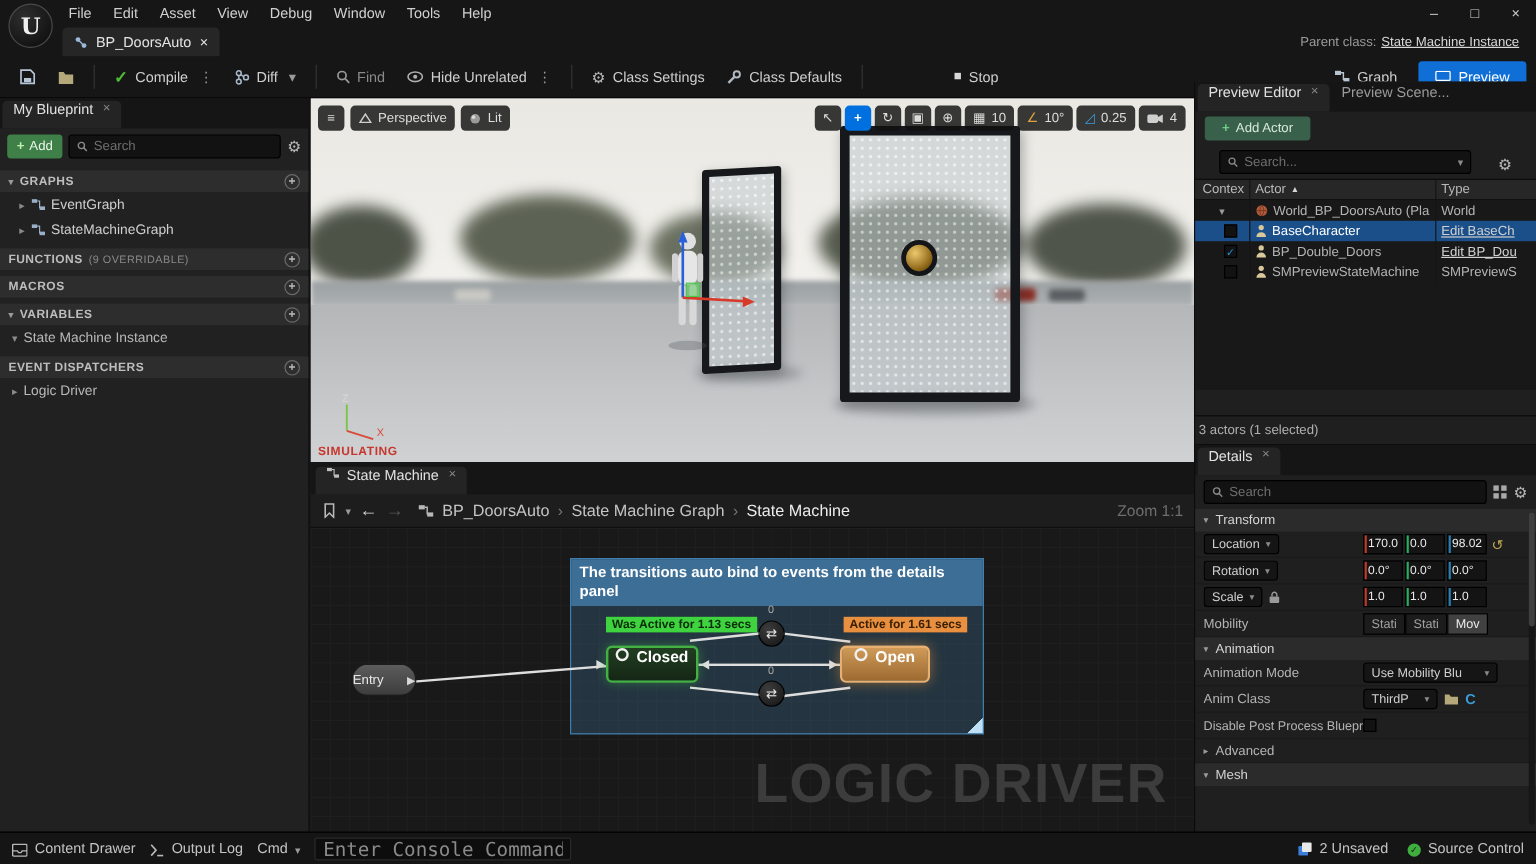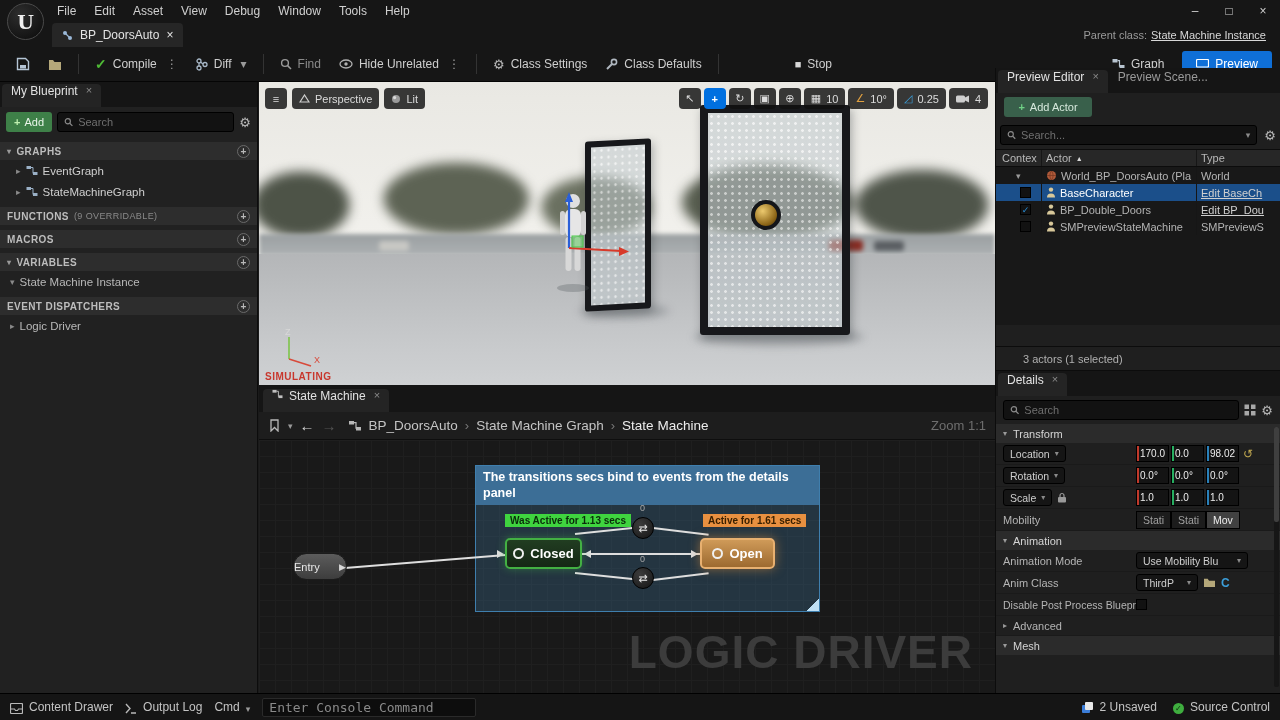--- a/index.html
+++ b/index.html
@@ -77,73 +77,73 @@
   .crumb.last{color:#ececec}
   .crumb-sep{color:#777;font-size:13px}
   .zoom-label{margin-left:auto;color:#6e6e6e;font-size:13px}
   #graph-canvas{position:absolute;top:55px;left:0;right:0;bottom:0;overflow:hidden;background-color:#191919;
     background-image:linear-gradient(#1f1f1f 1px,transparent 1px),linear-gradient(90deg,#1f1f1f 1px,transparent 1px),linear-gradient(#121212 1px,transparent 1px),linear-gradient(90deg,#121212 1px,transparent 1px);
     background-size:16px 16px,16px 16px,128px 128px,128px 128px}
   .comment{position:absolute;left:216px;top:25px;width:345px;height:147px;border:1px solid #3f7fae;background:rgba(62,120,160,.30)}
   .comment-hdr{background:#3c6e96;color:#fff;font-weight:bold;font-size:12.5px;line-height:1.3;padding:3px 7px;min-height:37px}
   .resize-handle{position:absolute;right:0;bottom:0;width:14px;height:14px;background:linear-gradient(135deg,transparent 55%,#bfe0f5 55%)}
   .entry-node{position:absolute;left:34px;top:113px;width:54px;height:27px;border-radius:14px;background:linear-gradient(#5c5c5c,#3d3d3d);border:1px solid #1c1c1c;display:flex;align-items:center;justify-content:space-between;gap:5px;color:#e8e8e8;font-size:11px}
-  .state-node{position:absolute;height:31px;border-radius:5px;display:flex;align-items:center;justify-content:center;gap:6px;color:#fff;font-weight:bold;font-size:13px}
+  .state-node{position:absolute;height:31px;border-radius:5px;display:flex;justify-content:center;gap:6px;color:#fff;font-weight:bold;font-size:13px}
   .node-closed{left:246px;top:98px;width:77px;background:linear-gradient(#213d21,#152715);border:2px solid #43b043;box-shadow:0 0 9px rgba(70,210,70,.35)}
   .node-open{left:441px;top:98px;width:75px;background:linear-gradient(#cf9a58,#9d6a30);border:2px solid #e8b070;box-shadow:0 0 11px rgba(235,150,60,.5)}
   .state-icon{width:11px;height:11px;border:2px solid #f0f0f0;border-radius:50%;display:inline-block}
   .status-label{position:absolute;font-size:10px;font-weight:bold;padding:1px 5px;white-space:nowrap}
   .status-green{left:246px;top:74px;background:#3fd43f;color:#0a2c0a}
   .status-orange{left:444px;top:74px;background:#e89040;color:#3a2000}
   .trans-circle{position:absolute;width:22px;height:22px;border-radius:50%;background:radial-gradient(circle at 35% 30%,#3c3c3c,#141414);border:1px solid #000;display:flex;align-items:center;justify-content:center;color:#e8e8e8;font-size:11px}
   .trans-count{position:absolute;color:#a8a8a8;font-size:9px}
   .wire{position:absolute;height:2px;background:#dedede;transform-origin:left center}
   .arrow-r{position:absolute;width:0;height:0;border-left:7px solid #dedede;border-top:4px solid transparent;border-bottom:4px solid transparent}
   .arrow-l{position:absolute;width:0;height:0;border-right:7px solid #dedede;border-top:4px solid transparent;border-bottom:4px solid transparent}
   .watermark{position:absolute;right:22px;bottom:14px;font-size:46px;font-weight:bold;letter-spacing:1px;color:#3c3c3c}
 
   
   #right-panel{position:absolute;top:68px;right:0;width:285px;bottom:27px;background:#1f1f1f;border-left:1px solid #0c0c0c}
   #preview-editor{position:relative;height:303px;border-bottom:1px solid #0c0c0c}
   .radio-row{height:25px;display:flex;align-items:center;gap:6px;padding:0 9px;font-size:11.5px}
   .radio{width:12px;height:12px;border-radius:50%;border:1px solid #666;display:inline-block}
   .radio.on{border-color:#2a8fd8;background:radial-gradient(circle,#2a8fd8 0 45%,#1f1f1f 50%)}
   .add-actor{margin:4px 8px;width:88px;height:20px;background:#39604b;border-radius:3px;display:flex;align-items:center;justify-content:center;gap:5px;color:#d6e8dc;font-size:11px}
-  .pe-search{display:flex;align-items:center;gap:7px;padding:4px 4px}
+  .pe-search{display:flex;align-items:flex-end;gap:22px;padding:4px 20px}
   .tbl-hdr{height:18px;display:flex;align-items:center;background:#272727;border-top:1px solid #0c0c0c;border-bottom:1px solid #0c0c0c;font-size:11px;color:#b8b8b8}
   .col-ctx{width:46px;padding-left:6px;border-right:1px solid #161616;height:100%;display:flex;align-items:center;gap:4px}
   .col-actor{flex:1;padding-left:4px;display:flex;align-items:center;gap:4px;height:100%;overflow:hidden;white-space:nowrap}
   .col-type{width:84px;border-left:1px solid #161616;padding-left:4px;height:100%;display:flex;align-items:center;overflow:hidden;white-space:nowrap}
   .tbl-body{background:#181818;height:158px;font-size:11px;color:#b4b4b4}
   .tbl-row{height:17px;display:flex;align-items:center}
   .tbl-row.selected{background:#1b4f8a;color:#fff}
   .checkbox{width:11px;height:11px;background:#121212;border:1px solid #000;display:flex;align-items:center;justify-content:center;font-size:9px;color:#2a8fd8}
   .link{text-decoration:underline;color:#d0d0d0}
-  .pe-footer{position:absolute;left:0;right:0;bottom:0;height:24px;background:#1f1f1f;border-top:1px solid #0c0c0c;display:flex;align-items:center;padding:0 27px;font-size:11px;color:#b0b0b0}
+  .pe-footer{position:absolute;left:0;right:0;bottom:0;height:24px;background:#1f1f1f;border-top:1px solid #0c0c0c;display:flex;align-items:center;padding:0 3px;font-size:11px;color:#b0b0b0}
   #details{position:absolute;top:303px;left:0;right:0;bottom:0}
   .dt-search{display:flex;align-items:center;gap:5px;padding:4px 7px}
   .dt-sec{height:19px;background:#2b2b2b;display:flex;align-items:center;gap:6px;padding:0 7px;font-size:11px;color:#d4d4d4}
   .prop-row{height:22px;display:flex;align-items:center;padding:0 7px;border-bottom:1px solid #1a1a1a;font-size:11px;color:#b4b4b4}
   .prop-label{width:133px;display:flex;align-items:center;gap:5px;overflow:hidden;white-space:nowrap}
   .dd-chip{background:#151515;border:1px solid #000;border-radius:3px;height:17px;display:flex;align-items:center;gap:5px;padding:0 6px;color:#cfcfcf;font-size:10.5px;white-space:nowrap}
   .vfields{display:flex;gap:2px}
   .vfield{position:relative;width:33px;height:17px;background:#141414;border:1px solid #000;display:flex;align-items:center;padding-left:3px;font-size:10px;color:#ececec;overflow:hidden}
   .vfield::before{content:"";position:absolute;left:0;top:0;bottom:0;width:2px}
   .vx::before{background:#c0392b}.vy::before{background:#27ae60}.vz::before{background:#2980b9}
   .reset{color:#c0a850;font-size:12px;margin-left:4px}
   .seg{height:18px;padding:0 6px;background:#1c1c1c;border:1px solid #000;display:flex;align-items:center;font-size:10.5px;color:#a0a0a0}
   .seg.selected{background:#414141;color:#ececec}
   .scrollbar{position:absolute;right:1px;top:56px;bottom:6px;width:5px;background:#161616;border-radius:2px}
   .scroll-thumb{position:absolute;top:0;left:0;right:0;height:95px;background:#3f3f3f;border-radius:2px}
 
   
   #statusbar{position:absolute;bottom:0;left:0;right:0;height:27px;background:#151515;border-top:1px solid #000;display:flex;align-items:center;gap:12px;padding:0 10px;font-size:12px;color:#c4c4c4}
   .sb-item{display:flex;align-items:flex-end;gap:6px}
   .console{width:214px;height:19px;background:#0d0d0d;border:1px solid #2a2a2a;border-radius:2px;display:flex;align-items:center;padding:0 6px}
-  .console input{font-family:"DejaVu Sans Mono",monospace;font-size:13px;color:#9a9a9a}
+  .console input{font-family:"DejaVu Sans Mono",monospace;font-size:16px;color:#9a9a9a}
   .console input::placeholder{color:#8a8a8a}
   .sb-right{margin-left:auto;display:flex;align-items:center;gap:16px}
   .sc-dot{width:11px;height:11px;border-radius:50%;background:#3fae3f;display:flex;align-items:center;justify-content:center;color:#0c2c0c;font-size:8px}
 </style>
 </head>
 <body>
 
 <div id="app">
 
   <div id="ue-logo">
@@ -459,21 +459,21 @@
           </svg>
         <span class="crumb">BP_DoorsAuto</span>
         <span class="crumb-sep">›</span>
         <span class="crumb">State Machine Graph</span>
         <span class="crumb-sep">›</span>
         <span class="crumb last">State Machine</span>
         <span class="zoom-label">Zoom 1:1</span>
       </div>
       <div id="graph-canvas">
         <div class="comment">
-          <div class="comment-hdr">The transitions secs bind to events from the details panel</div>
+          <div class="comment-hdr">The transitions auto bind to events from the details panel</div>
           <div class="resize-handle"></div>
         </div>
 
         <div class="wire" style="left:86px;top:127px;width:161px;transform:rotate(-4.6deg)"></div>
         <div class="arrow-r" style="left:238px;top:110px"></div>
         <div class="wire" style="left:323px;top:113px;width:118px"></div>
         <div class="arrow-l" style="left:325px;top:110px"></div>
         <div class="arrow-r" style="left:432px;top:110px"></div>
         <div class="wire" style="left:316px;top:93px;width:60px;transform:rotate(-6deg)"></div>
         <div class="wire" style="left:394px;top:87px;width:56px;transform:rotate(7deg)"></div>

